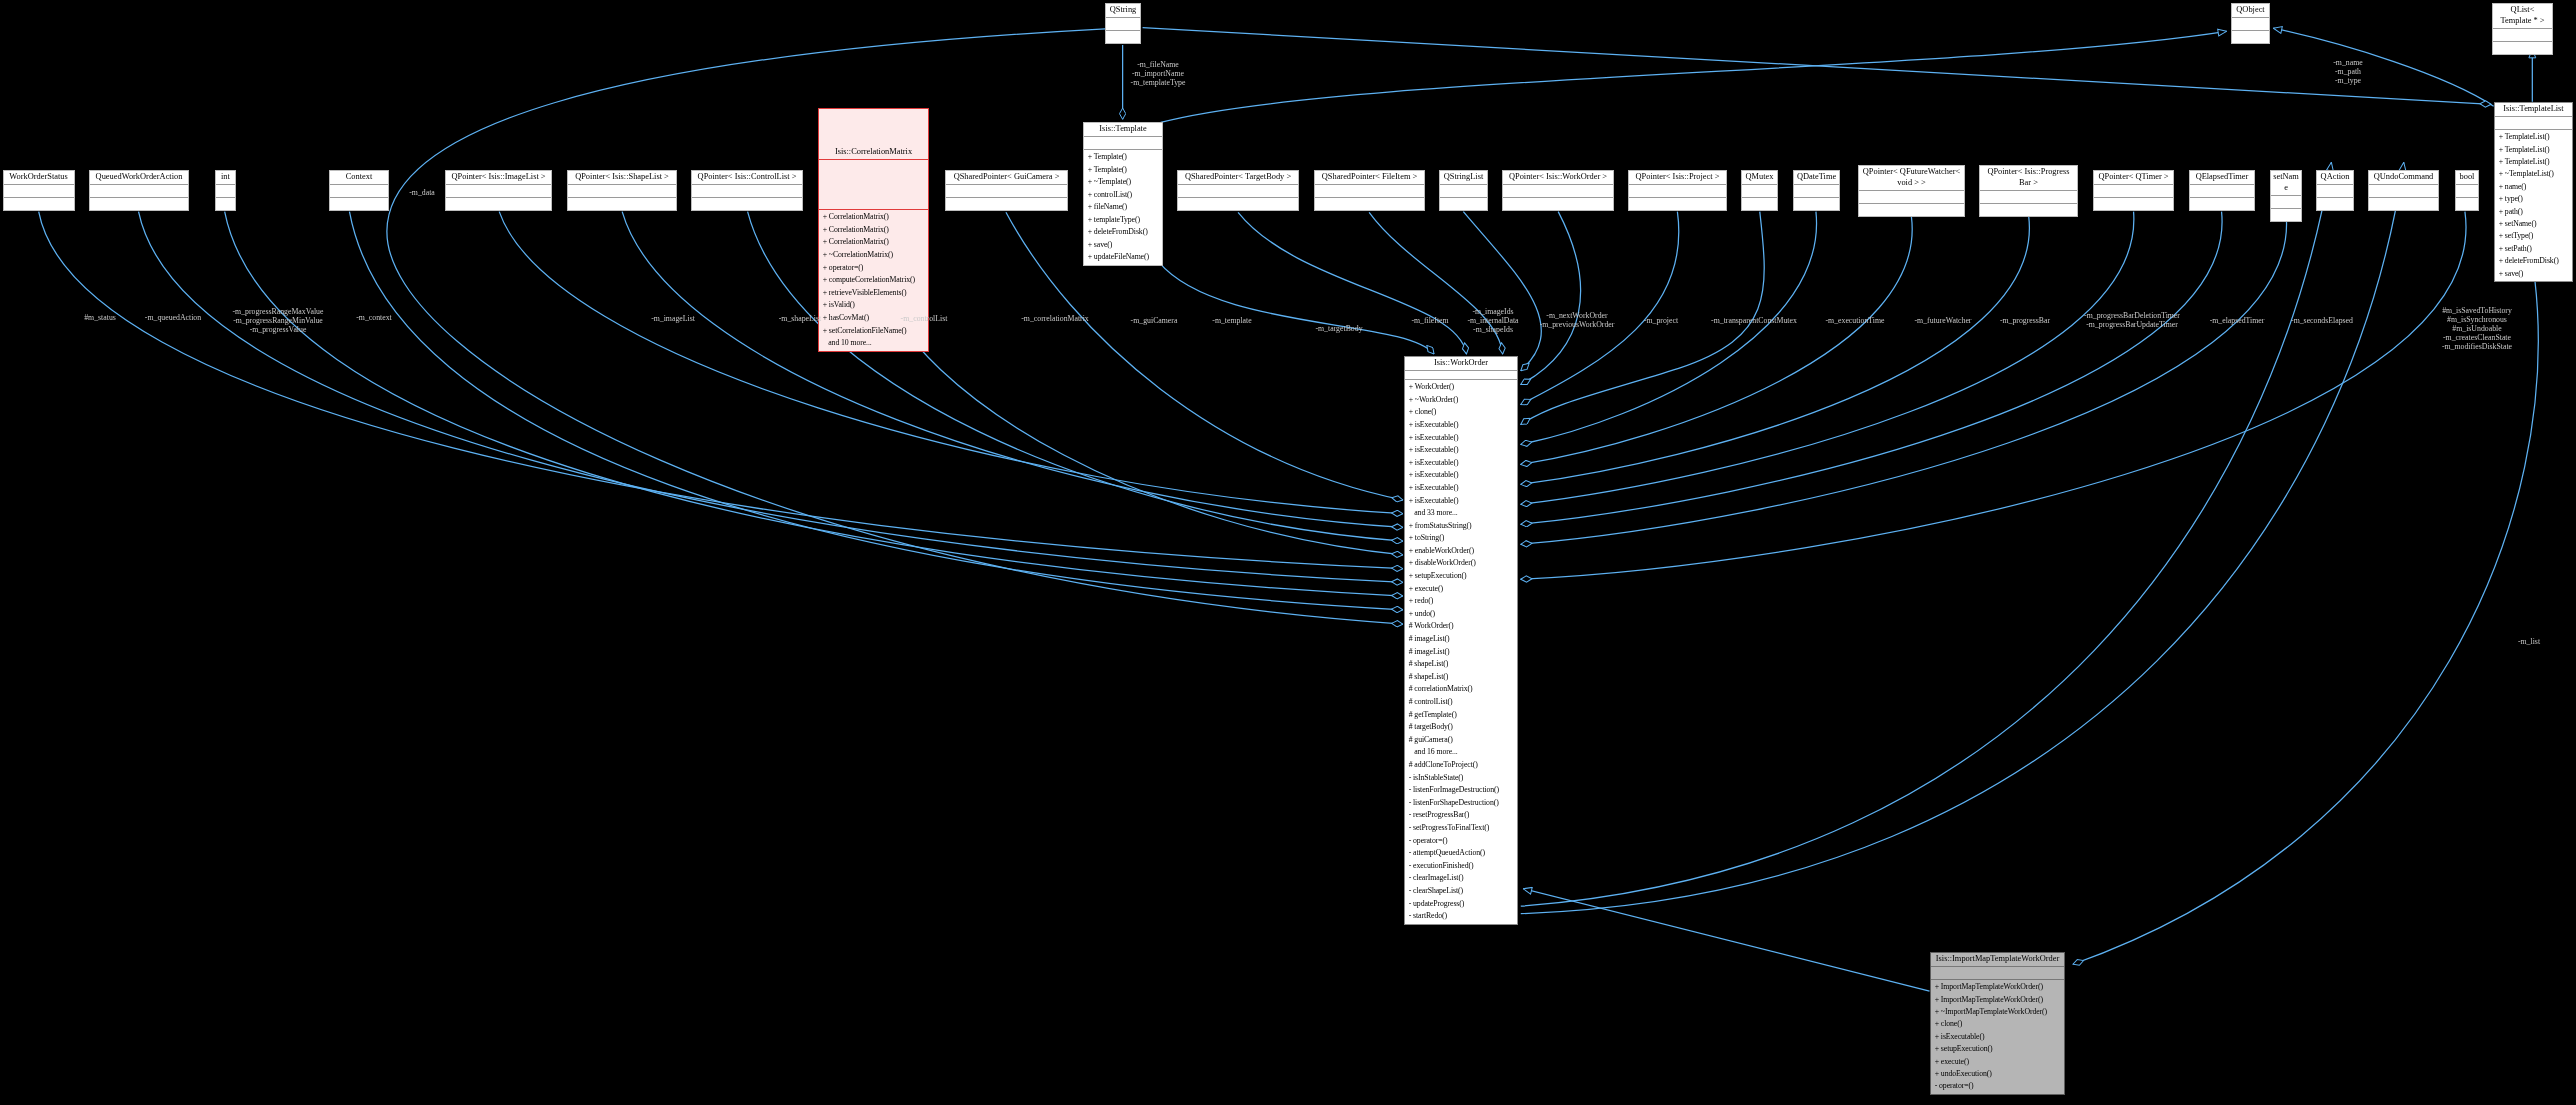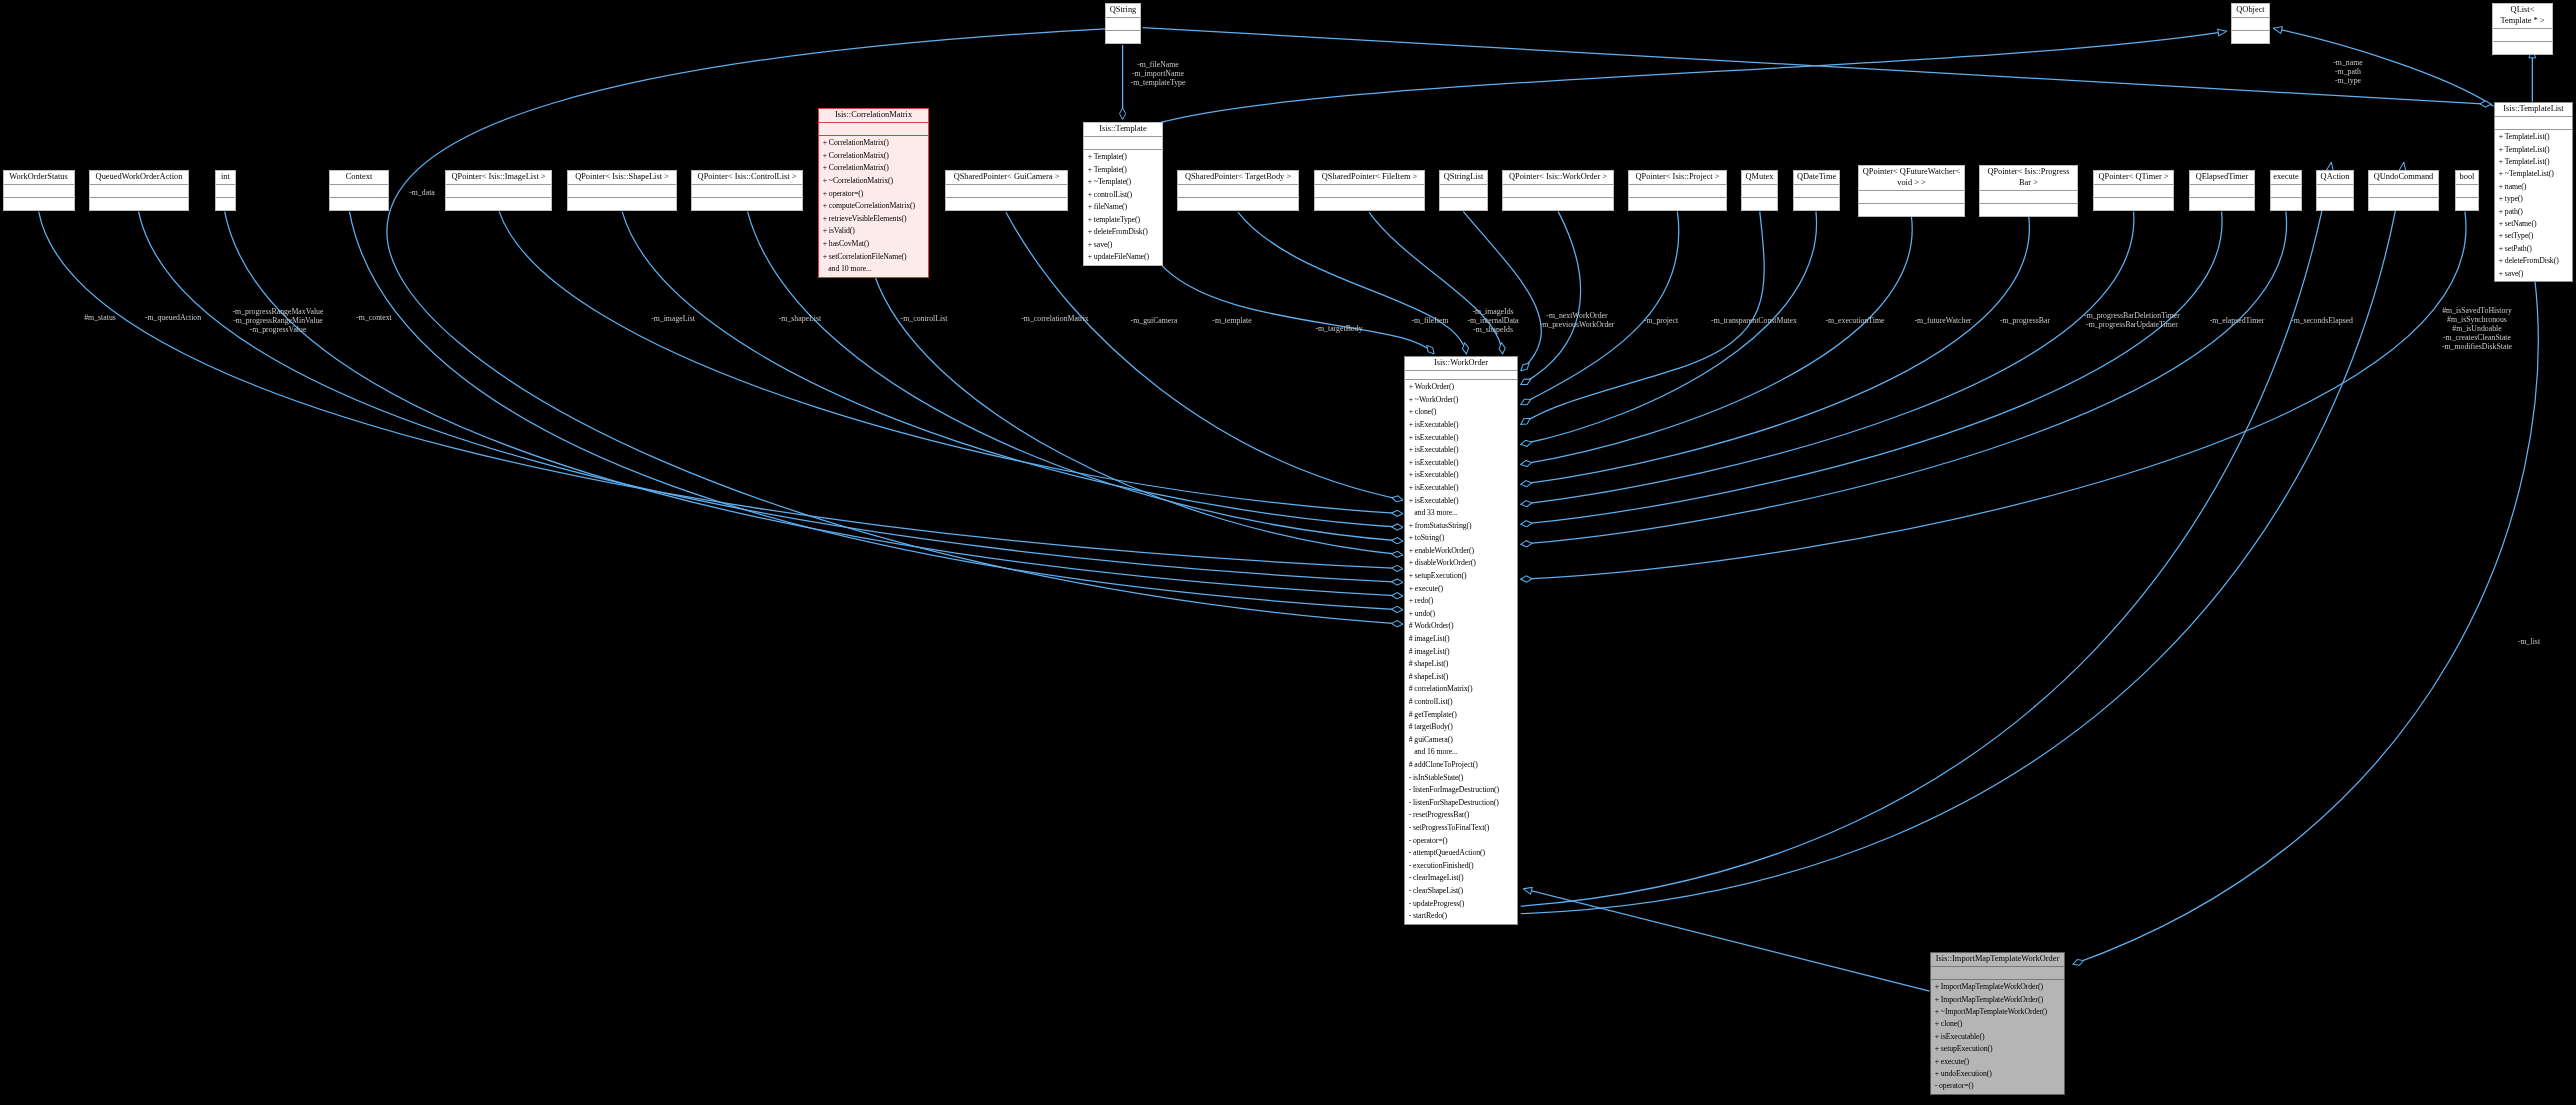--- a/index.html
+++ b/index.html
@@ -7,21 +7,21 @@
           font-family:Liberation Serif, serif;}
   #edges{position:absolute;left:0;top:0;width:2576px;height:1106px;}
   .node{position:absolute;background:#fff;border:1.2px solid #bdbdbd;box-sizing:border-box;color:#000;}
   .node .t{border-bottom:0.6px solid #9a9a9a;text-align:center;font-size:8.4px;line-height:10.6px;
            padding:1.2px 1.9px;overflow-wrap:anywhere;}
   .node .a{border-bottom:0.6px solid #9a9a9a;height:12px;}
   .node .m{font-size:7.8px;padding:1.2px 2.5px 1.2px 3.7px;white-space:pre;text-align:left;letter-spacing:-0.1px;}
   .node .m .mrow{line-height:var(--lh,12.5px);}
   .node.simple .m{height:12px;padding:0;}
   .node.red{background:#fdeaea;border-color:#e13b3b;}
-  .node.red .t,.node.red .a{border-color:#e13b3b;}
+  .node.red .t,.node.red .a{border-color:#e13b3b;margin-top:37px;}
   .node.gray{background:#b5b5b5;border-color:#5e5e5e;}
   .node.gray .t,.node.gray .a{border-color:#787878;}
   .node.dark{border-color:#8d8d8d;}
   .elabel{position:absolute;transform:translate(-50%,-50%);color:#c9c9c9;font-size:7.8px;
           line-height:9px;text-align:center;white-space:pre-line;}
 </style>
 </head>
 <body>
 
 <div id="canvas">
@@ -187,21 +187,21 @@
     <div class="t">QPointer&lt; QTimer &gt;</div>
     <div class="a"></div>
     <div class="m"></div>
   </div>
   <div class="node simple" style="left:2189px;top:170px;width:66px">
     <div class="t">QElapsedTimer</div>
     <div class="a"></div>
     <div class="m"></div>
   </div>
   <div class="node simple" style="left:2270px;top:170px;width:32px">
-    <div class="t">execute</div>
+    <div class="t">setName</div>
     <div class="a"></div>
     <div class="m"></div>
   </div>
   <div class="node simple" style="left:2316px;top:170px;width:38px">
     <div class="t">QAction</div>
     <div class="a"></div>
     <div class="m"></div>
   </div>
   <div class="node simple" style="left:2368px;top:170px;width:71px">
     <div class="t">QUndoCommand</div>

